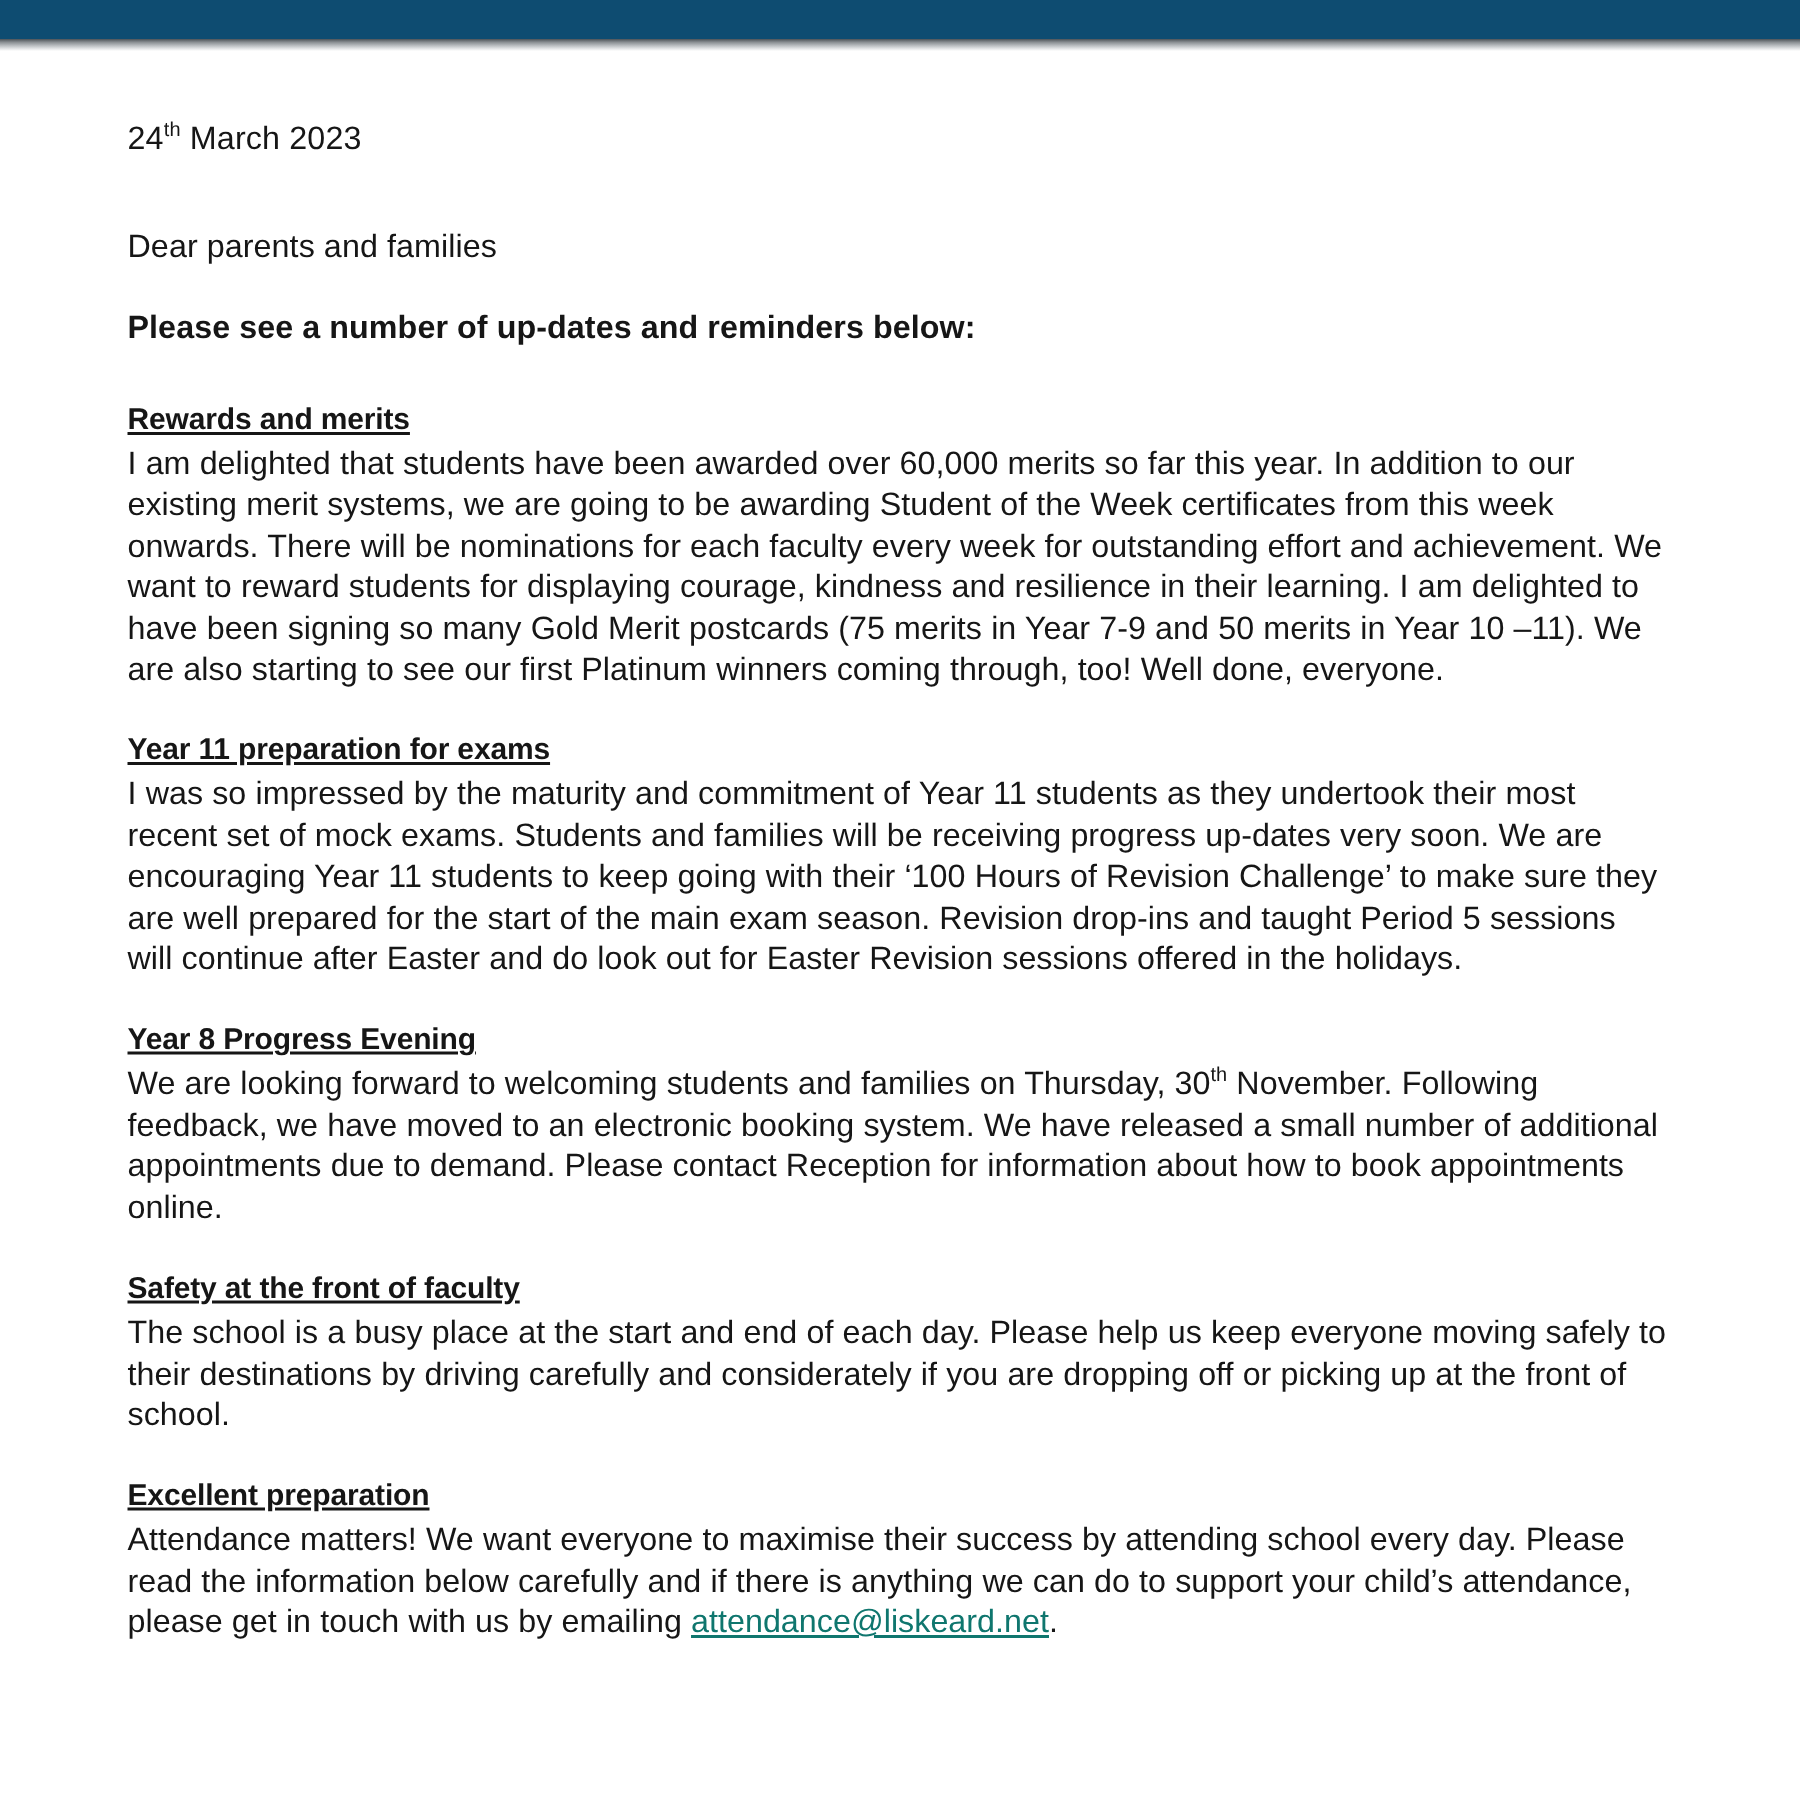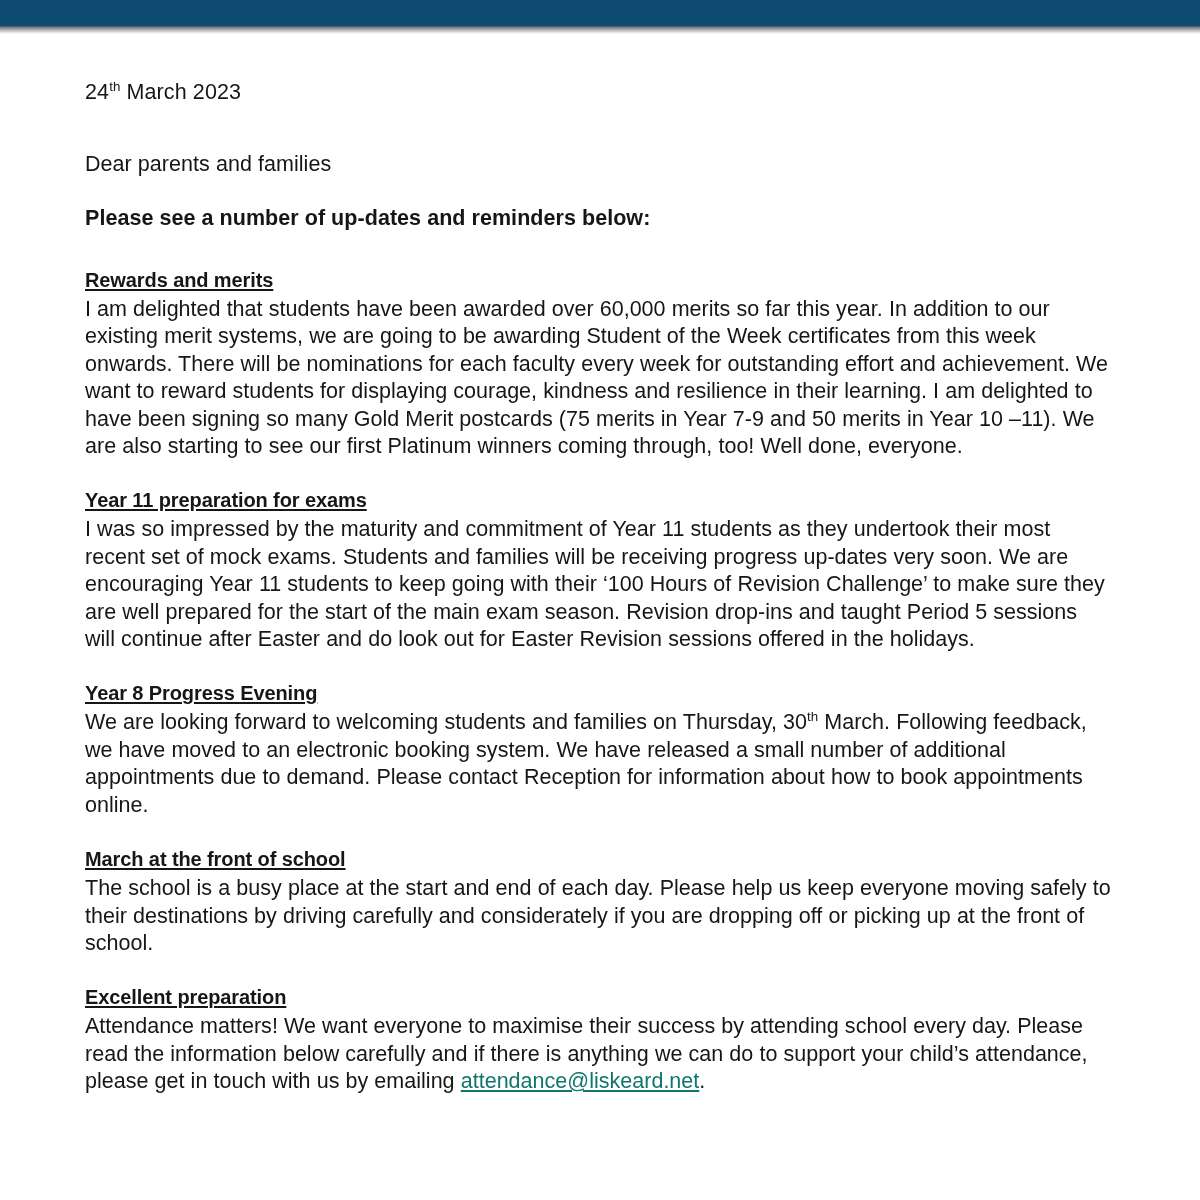--- a/index.html
+++ b/index.html
@@ -133,25 +133,25 @@
       <p class="section-body">I am delighted that students have been awarded over 60,000 merits so far this year. In addition to our existing merit systems, we are going to be awarding Student of the Week certificates from this week onwards. There will be nominations for each faculty every week for outstanding effort and achievement. We want to reward students for displaying courage, kindness and resilience in their learning. I am delighted to have been signing so many Gold Merit postcards (75 merits in Year 7-9 and 50 merits in Year 10 –11). We are also starting to see our first Platinum winners coming through, too! Well done, everyone.</p>
     </div>
 
     <div class="section">
       <div class="section-heading">Year 11 preparation for exams</div>
       <p class="section-body">I was so impressed by the maturity and commitment of Year 11 students as they undertook their most recent set of mock exams. Students and families will be receiving progress up-dates very soon. We are encouraging Year 11 students to keep going with their ‘100 Hours of Revision Challenge’ to make sure they are well prepared for the start of the main exam season. Revision drop-ins and taught Period 5 sessions will continue after Easter and do look out for Easter Revision sessions offered in the holidays.</p>
     </div>
 
     <div class="section">
       <div class="section-heading">Year 8 Progress Evening</div>
-      <p class="section-body"><span>We are looking forward to welcoming students and families on Thursday, 30</span><sup>th</sup><span> March. Following feedback, we have moved to an electronic booking system. We have released a small number of additional appointments due to demand. Please contact Reception for information about how to book appointments online.</span></p>
+      <p class="section-body"><span>We are looking forward to welcoming students and families on Thursday, 30</span><sup>th</sup><span> November. Following feedback, we have moved to an electronic booking system. We have released a small number of additional appointments due to demand. Please contact Reception for information about how to book appointments online.</span></p>
     </div>
 
     <div class="section">
-      <div class="section-heading">March at the front of school</div>
+      <div class="section-heading">Safety at the front of faculty</div>
       <p class="section-body">The school is a busy place at the start and end of each day. Please help us keep everyone moving safely to their destinations by driving carefully and considerately if you are dropping off or picking up at the front of school.</p>
     </div>
 
     <div class="section">
       <div class="section-heading">Excellent preparation</div>
       <p class="section-body"><span>Attendance matters! We want everyone to maximise their success by attending school every day. Please read the information below carefully and if there is anything we can do to support your child’s attendance, please get in touch with us by emailing </span><a class="email-link" href="#">attendance@liskeard.net</a><span>.</span></p>
     </div>
 
   </div>
 </div>

